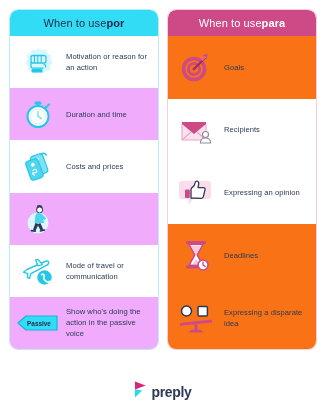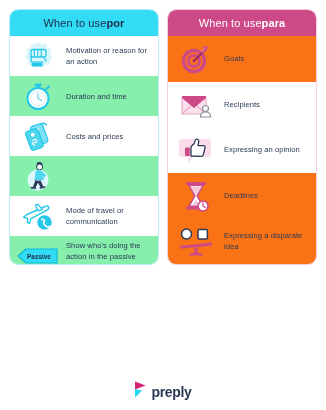--- a/index.html
+++ b/index.html
@@ -22,21 +22,21 @@
     display: flex;
     gap: 8px;
   }
   .card {
     width: 150px;
     border-radius: 9px;
     overflow: hidden;
     box-sizing: border-box;
     display: flex;
     flex-direction: column;
-    height: 256px;
+    height: 341px;
   }
   .card-por {
     border: 1px solid #b8ecf7;
     background: #ffffff;
   }
   .card-para {
     border: 1px solid #f3cede;
     background: #ffffff;
   }
   .card-header {
@@ -65,21 +65,21 @@
     flex-direction: column;
   }
   .row {
     flex: 1 1 0;
     display: flex;
     align-items: center;
     padding: 0 8px 0 6px;
     box-sizing: border-box;
     gap: 6px;
   }
-  .row.alt-por { background: #86efac; }
+  .row.alt-por { background: #f0abfc; }
   .row.plain { background: #ffffff; }
   .row.alt-para { background: #f97316; }
   .row-icon {
     flex: 0 0 44px;
     height: 40px;
     display: flex;
     align-items: center;
     justify-content: center;
   }
   .row-label {

